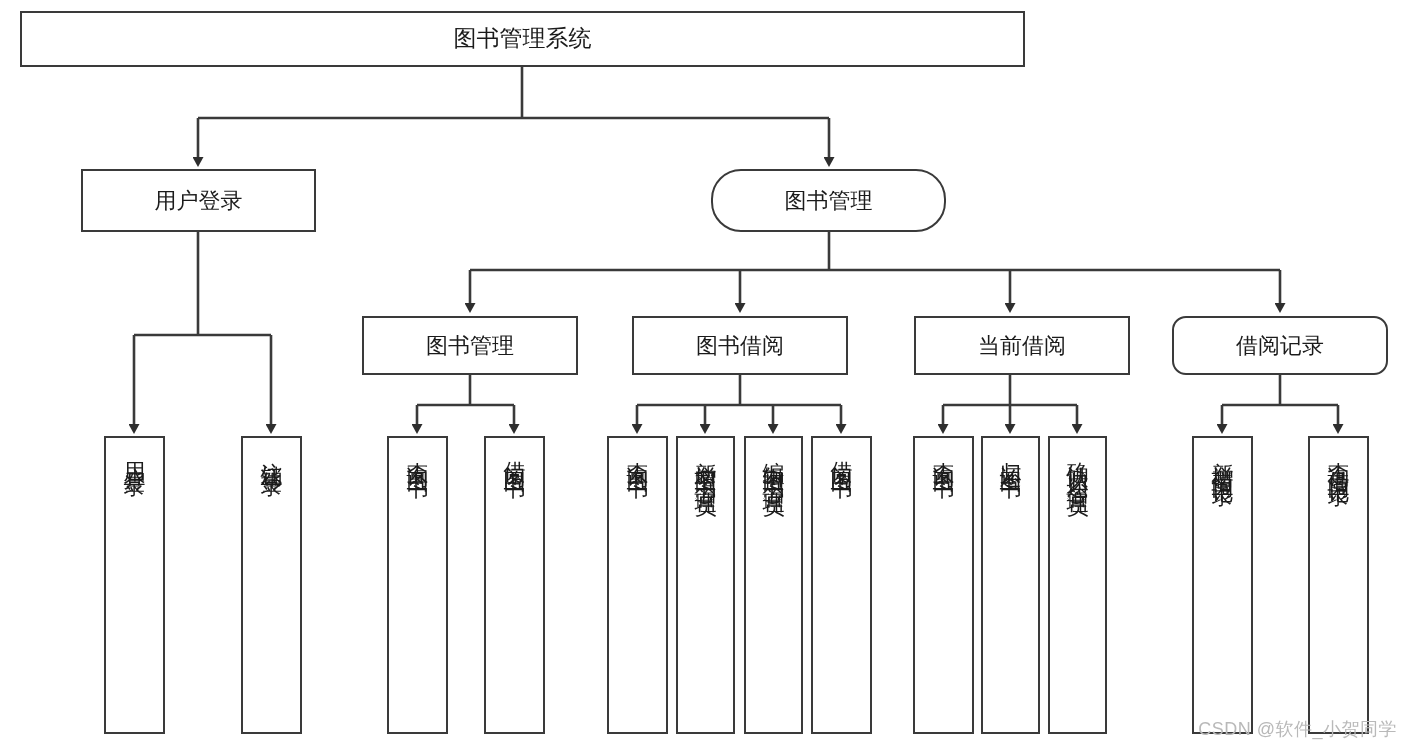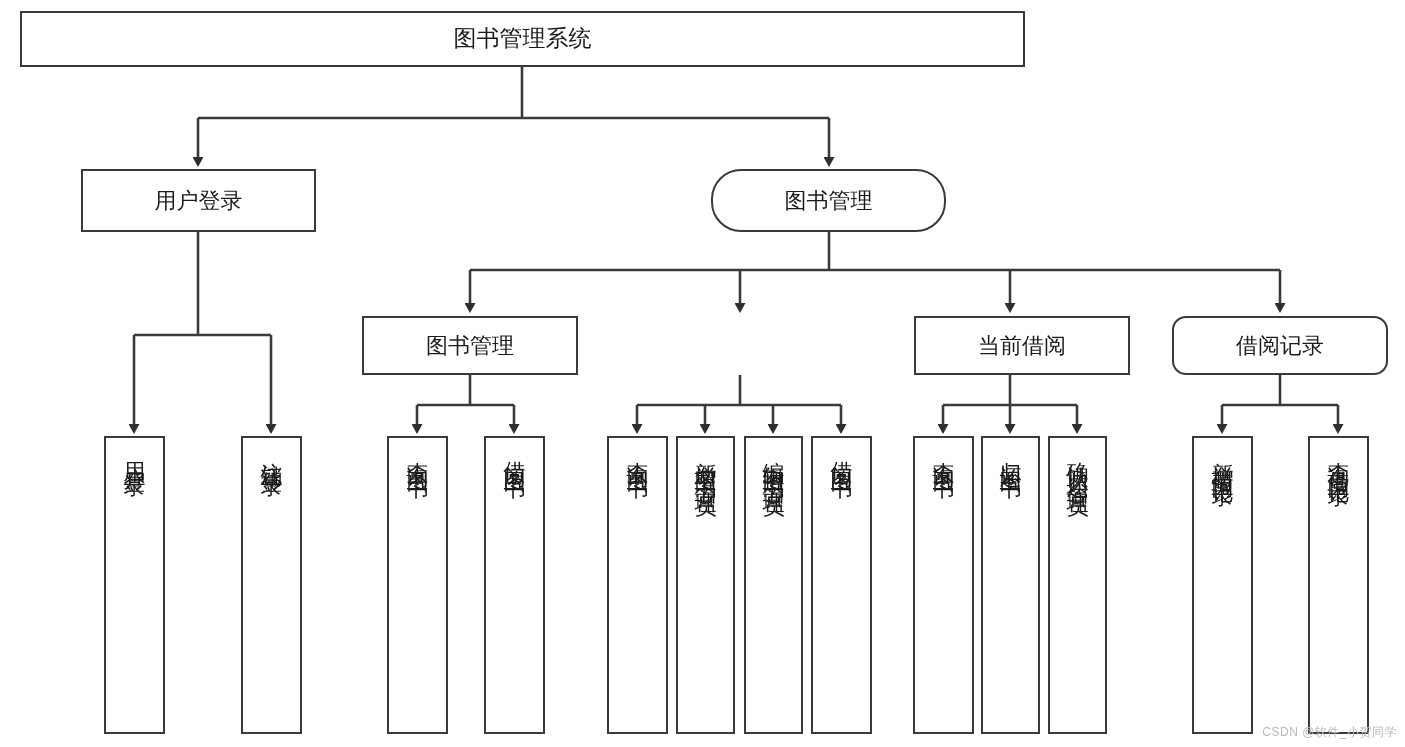--- a/index.html
+++ b/index.html
@@ -7,21 +7,21 @@
   #canvas{position:relative;width:1405px;height:747px;background:#ffffff;overflow:hidden;}
   svg#wires{position:absolute;left:0;top:0;width:1405px;height:747px;pointer-events:none;}
   .node{position:absolute;box-sizing:border-box;background:#ffffff;border:2px solid #3a3a3a;
         display:flex;align-items:center;justify-content:center;}
   .node .lbl{color:#1b1b1b;text-align:center;line-height:1.18;white-space:pre;}
   .h-node .lbl{font-size:22px;}
   .root .lbl{font-size:23px;}
   .v-node{align-items:flex-start;justify-content:center;padding-top:6px;}
   .v-node .lbl{writing-mode:vertical-rl;text-orientation:upright;font-size:22px;
                letter-spacing:5px;line-height:1;}
-  .watermark{position:absolute;right:8px;bottom:6px;color:#b9b9b9;font-size:12px;
+  .watermark{position:absolute;right:8px;bottom:6px;color:#b9b9b9;font-size:18px;
              letter-spacing:.5px;white-space:nowrap;}
 </style>
 </head>
 <body>
 
 <div id="canvas">
 
   <svg id="wires" viewBox="0 0 1405 747">
     <defs>
       <marker id="arw" markerWidth="10" markerHeight="11" refX="1" refY="5.5" orient="auto" markerUnits="userSpaceOnUse">
@@ -80,20 +80,23 @@
   <div class="node h-node" style="left:81px;top:169px;width:235px;height:63px;">
     <span class="lbl">用户登录</span>
   </div>
   <div class="node h-node" style="left:711px;top:169px;width:235px;height:63px;border-radius:30px;">
     <span class="lbl">图书管理</span>
   </div>
 
   <div class="node h-node" style="left:362px;top:316px;width:216px;height:59px;">
     <span class="lbl">图书管理</span>
   </div>
+  <div class="node h-node" style="left:632px;top:316px;width:216px;height:59px;">
+    <span class="lbl">图书借阅</span>
+  </div>
   <div class="node h-node" style="left:902px;top:316px;width:216px;height:59px;margin-left:12px;">
     <span class="lbl">当前借阅</span>
   </div>
   <div class="node h-node" style="left:1172px;top:316px;width:216px;height:59px;border-radius:14px;">
     <span class="lbl">借阅记录</span>
   </div>
 
   <div class="node v-node" style="left:104px;top:436px;width:61px;height:298px;">
     <span class="lbl">用户登录</span>
   </div>

